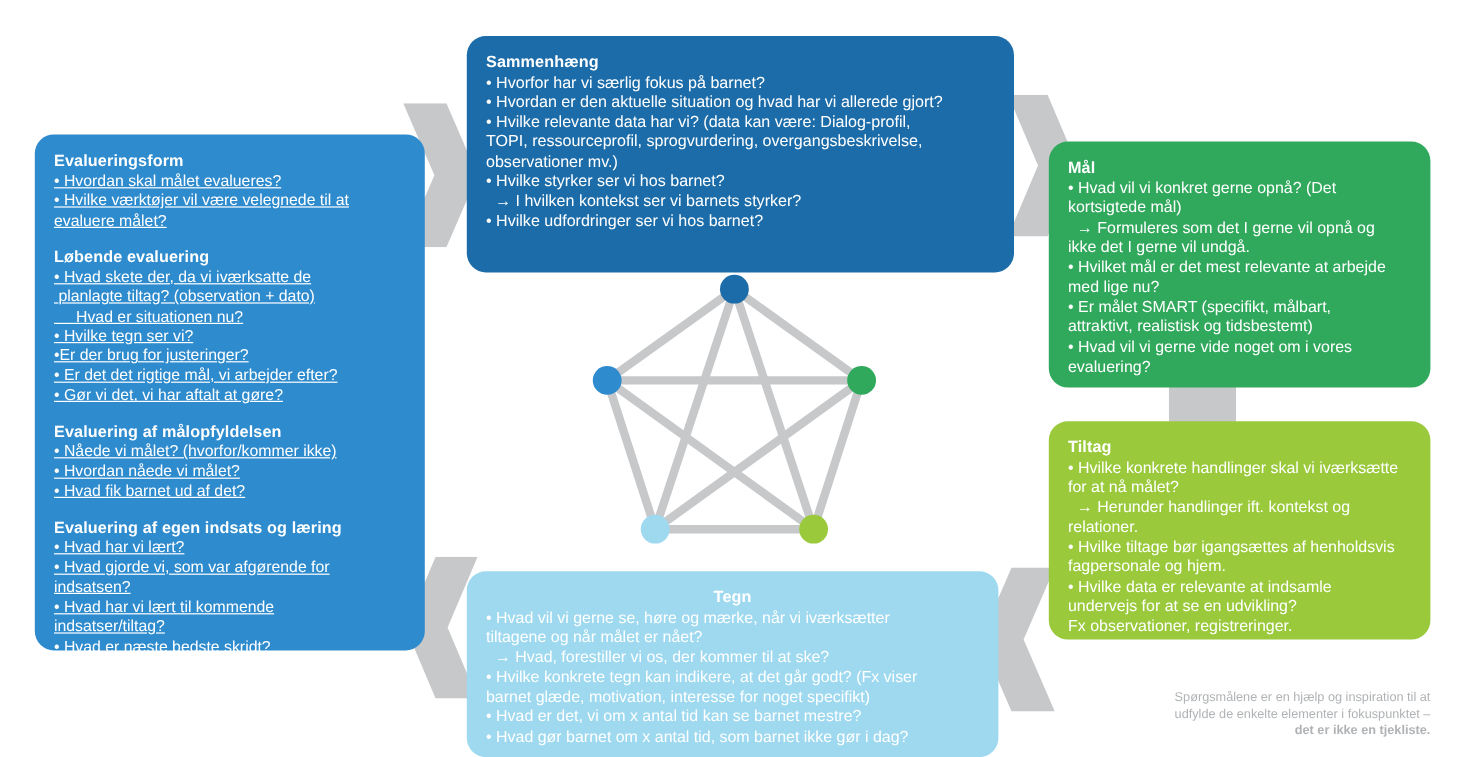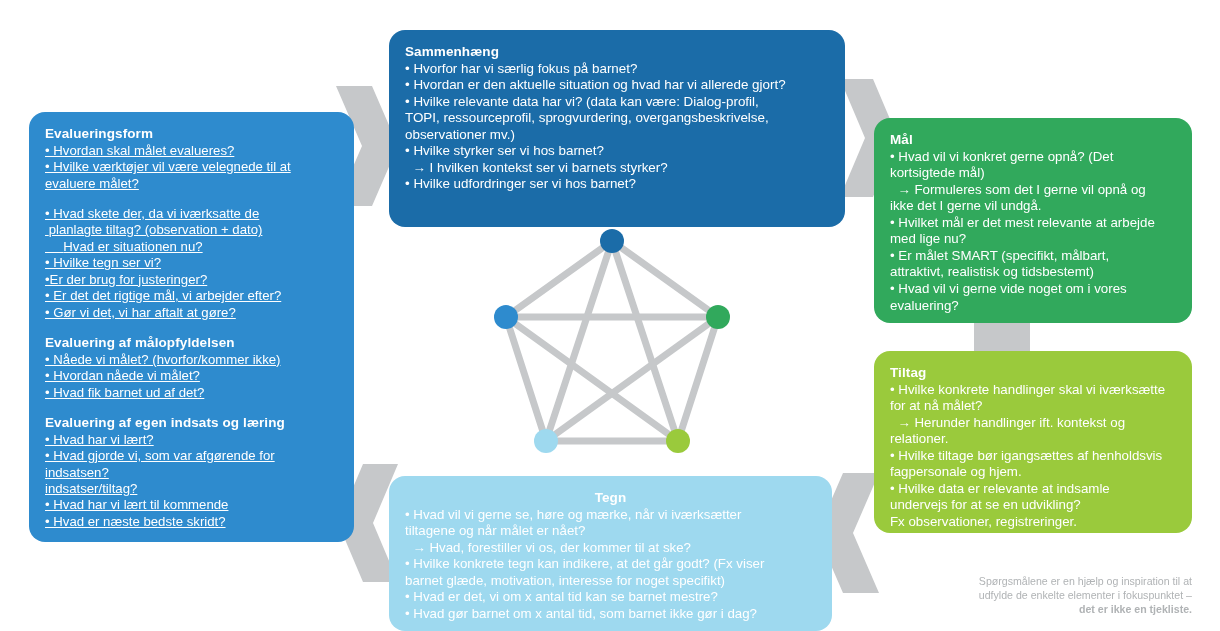--- a/index.html
+++ b/index.html
@@ -145,20 +145,21 @@
     <div class="grp">
       <div class="title">Evalueringsform</div>
       <ul class="lines">
         <li>• Hvordan skal målet evalueres?</li>
         <li>• Hvilke værktøjer vil være velegnede til at</li>
         <li>evaluere målet?</li>
       </ul>
     </div>
 
     <div class="grp">
+      <div class="title">Løbende evaluering</div>
       <ul class="lines">
         <li>• Hvad skete der, da vi iværksatte de</li>
         <li> planlagte tiltag? (observation + dato)</li>
         <li>     Hvad er situationen nu?</li>
         <li>• Hvilke tegn ser vi?</li>
         <li>•Er der brug for justeringer?</li>
         <li>• Er det det rigtige mål, vi arbejder efter?</li>
         <li>• Gør vi det, vi har aftalt at gøre?</li>
       </ul>
     </div>
@@ -171,22 +172,22 @@
         <li>• Hvad fik barnet ud af det?</li>
       </ul>
     </div>
 
     <div class="grp">
       <div class="title">Evaluering af egen indsats og læring</div>
       <ul class="lines">
         <li>• Hvad har vi lært?</li>
         <li>• Hvad gjorde vi, som var afgørende for</li>
         <li>indsatsen?</li>
+        <li>• Hvad har vi lært til kommende</li>
         <li>indsatser/tiltag?</li>
-        <li>• Hvad har vi lært til kommende</li>
         <li>• Hvad er næste bedste skridt?</li>
       </ul>
     </div>
   </div>
 
   <div class="box" id="box-maal">
     <div class="title">Mål</div>
     <ul class="lines">
       <li>• Hvad vil vi konkret gerne opnå? (Det</li>
       <li>kortsigtede mål)</li>

